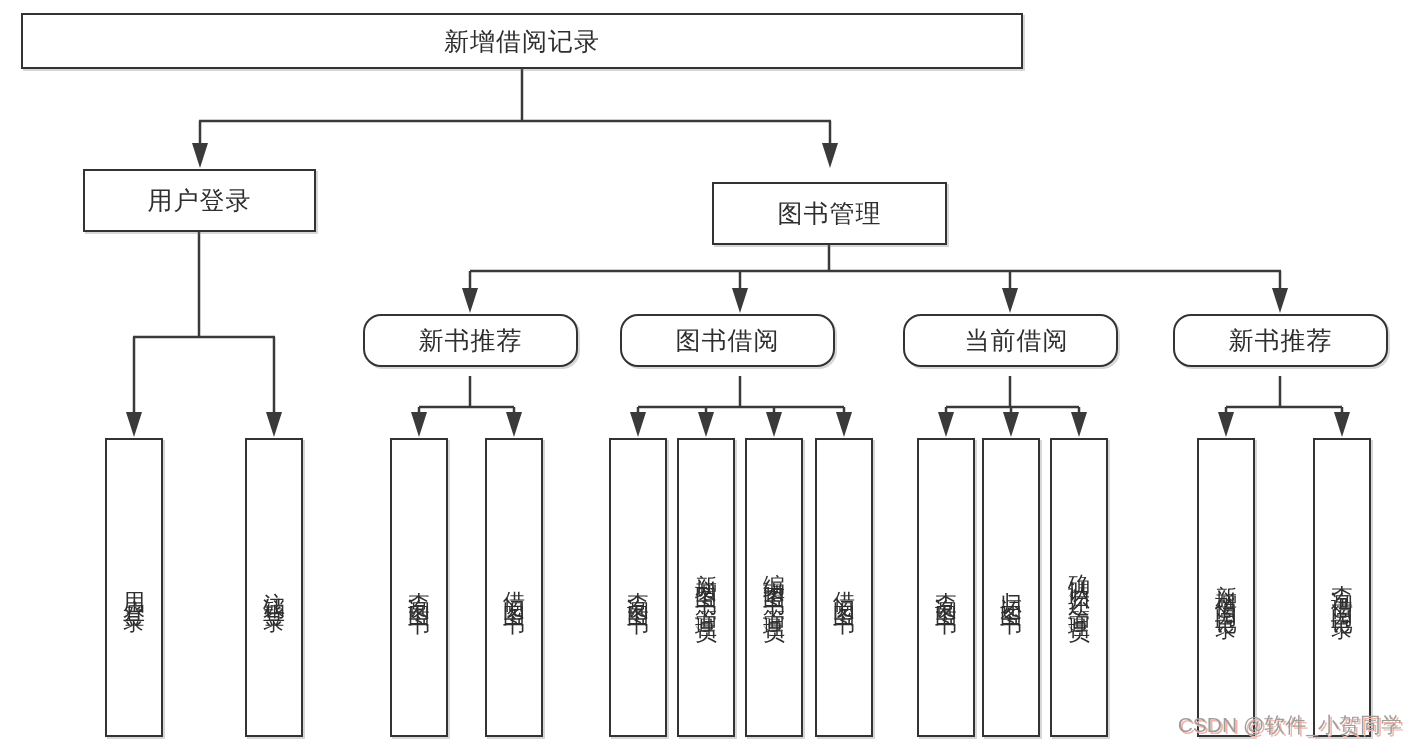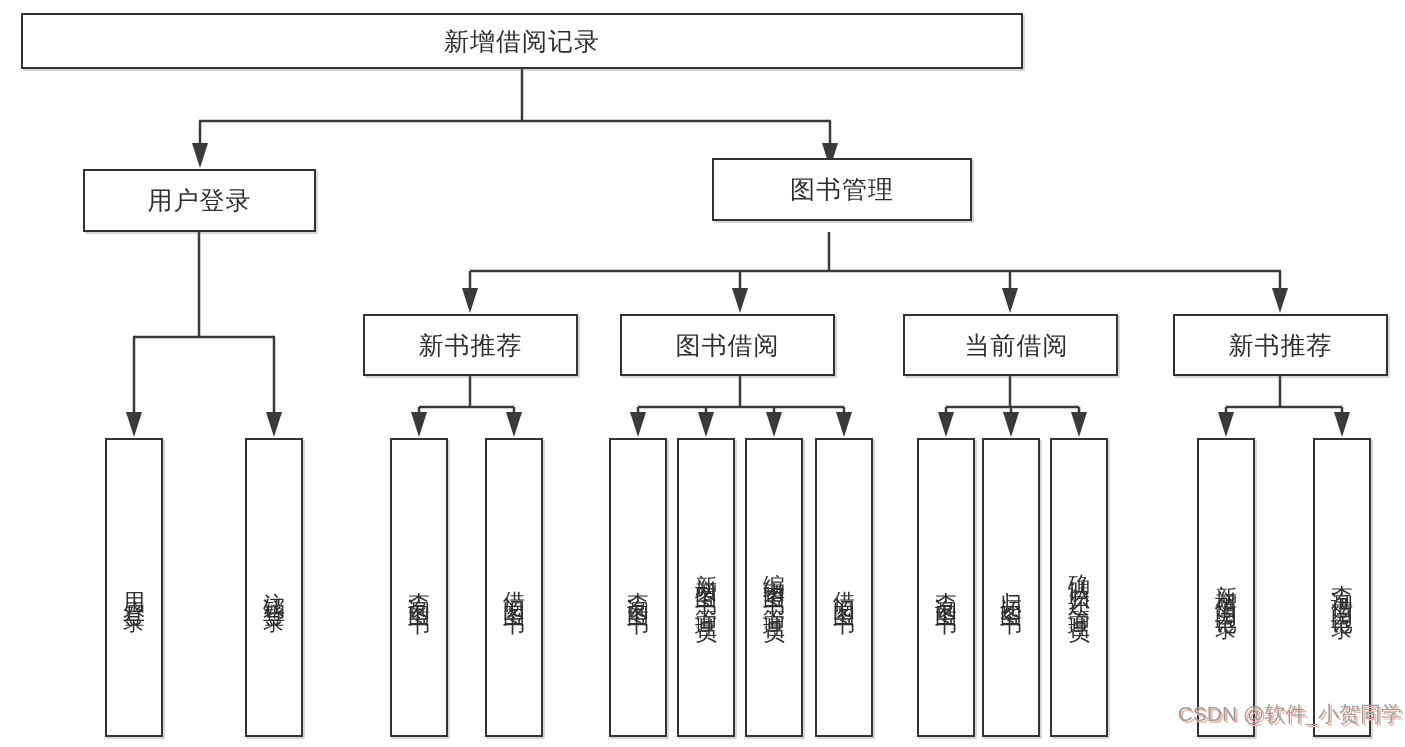--- a/index.html
+++ b/index.html
@@ -33,35 +33,35 @@
     writing-mode:vertical-rl;
     text-orientation:mixed;
     font-size:22px;
     letter-spacing:7px;
     line-height:1.1;
     color:#2e2e2e;
   }
   
   .n-root   { left:21px;  top:13px;  width:1002px; height:56px; }
   .n-login  { left:83px;  top:169px; width:233px;  height:63px; }
-  .n-mgmt   { left:712px; top:158px; width:260px;  height:63px; }
-  .n-l3     { top:314px; width:215px; height:62px; }
+  .n-mgmt   { left:712px; top:182px; width:235px;  height:63px; }
+  .n-l3     { top:314px; width:215px; height:53px;border-radius:18px; }
   .n-newbook { left:363px; }
   .n-borrow  { left:620px; }
   .n-current { left:903px;padding-left:12px; }
   .n-records { left:1173px; }
   .leaf { top:438px; width:58px; height:299px; }
   .lf-a1 { left:105px; }  .lf-a2 { left:245px; }
   .lf-b1 { left:390px; }  .lf-b2 { left:485px; }
   .lf-c1 { left:609px; }  .lf-c2 { left:677px; }  .lf-c3 { left:745px; }  .lf-c4 { left:815px; }
   .lf-d1 { left:917px; }  .lf-d2 { left:982px; }  .lf-d3 { left:1050px; }
   .lf-e1 { left:1197px; } .lf-e2 { left:1313px; }
   .watermark {
     position:absolute;
-    right:3px; bottom:19px;
+    right:3px; bottom:8px;
     z-index:5;
     font-size:21px;
     color:#9e9e9e;
     text-shadow:2px 2px 0 #f0b5a8;
     white-space:nowrap;
   }
 </style>
 </head>
 <body>
 

